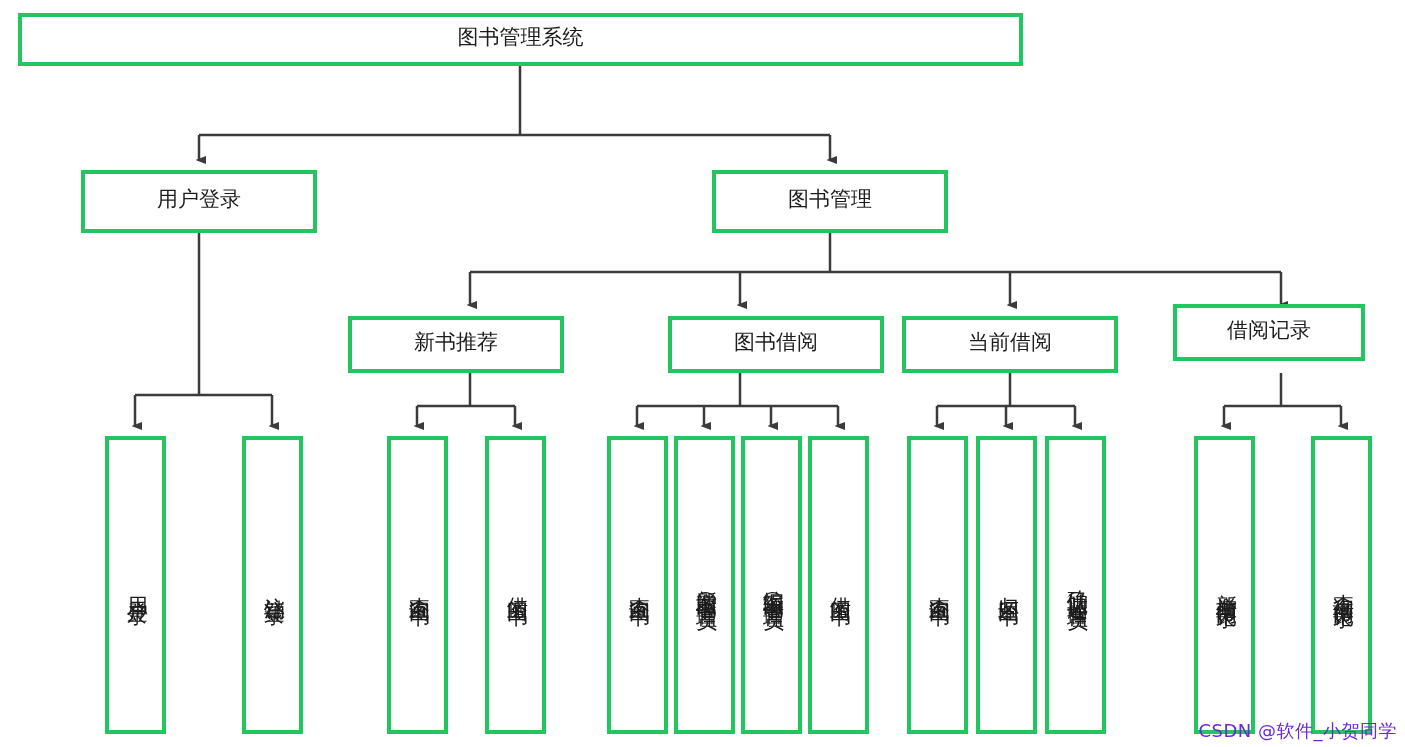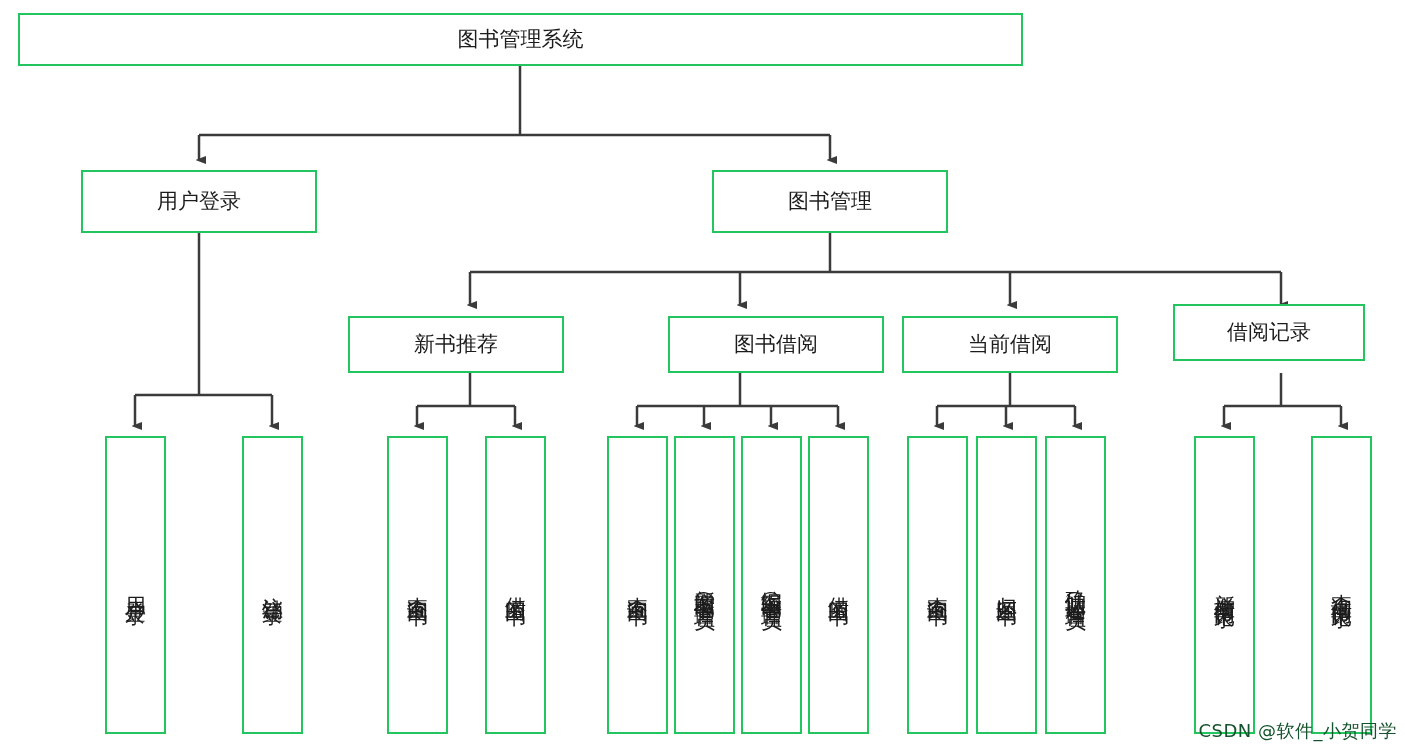--- a/index.html
+++ b/index.html
@@ -21,27 +21,28 @@
     position: absolute;
     left: 0;
     top: 0;
     width: 1405px;
     height: 747px;
     pointer-events: none;
   }
   .node {
     position: absolute;
     box-sizing: border-box;
-    border: 2px solid #22c55e;
+    border: 4px solid #22c55e;
     background: #ffffff;
     display: flex;
     align-items: center;
     justify-content: center;
     color: #1c1c1c;
     line-height: 1.15;
+    font-family: Liberation Mono, monospace;
   }
   .node .label {
     text-align: center;
     white-space: pre;
   }
   .node.horiz .label {
     font-size: 21px;
     writing-mode: horizontal-tb;
   }
   .node.vert {
@@ -54,21 +55,21 @@
     text-orientation: upright;
     font-size: 21px;
     letter-spacing: 3px;
     white-space: nowrap;
   }
   #watermark {
     position: absolute;
     right: 8px;
     bottom: 4px;
     font-size: 18px;
-    color: #14532d;
+    color: #6d28d9;
     letter-spacing: 0.5px;
     user-select: none;
   }
 </style>
 </head>
 <body>
 
 <div id="canvas">
 
   <svg class="edges" viewBox="0 0 1405 747">

